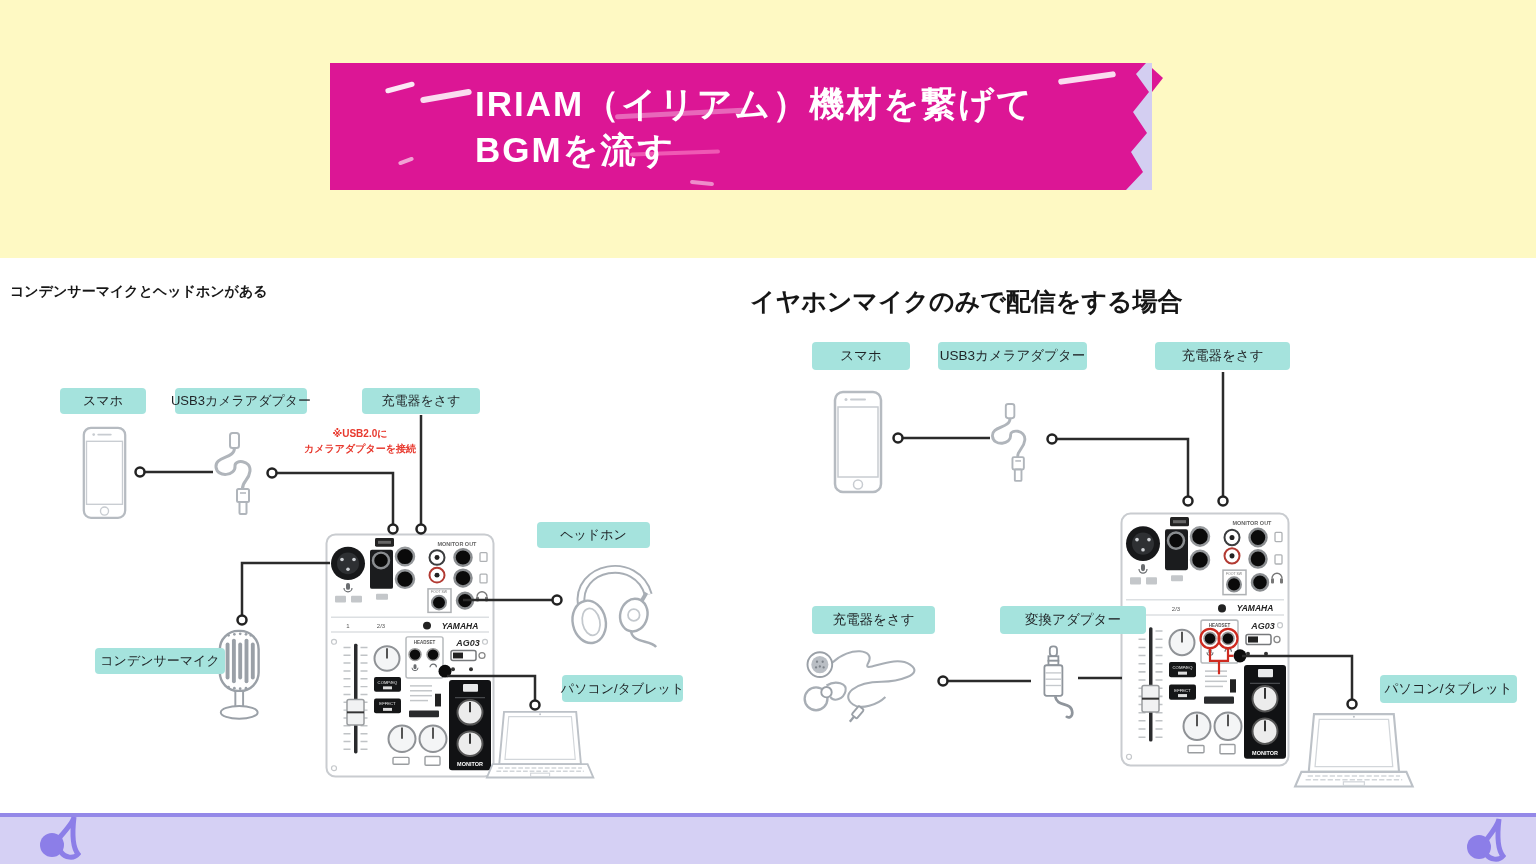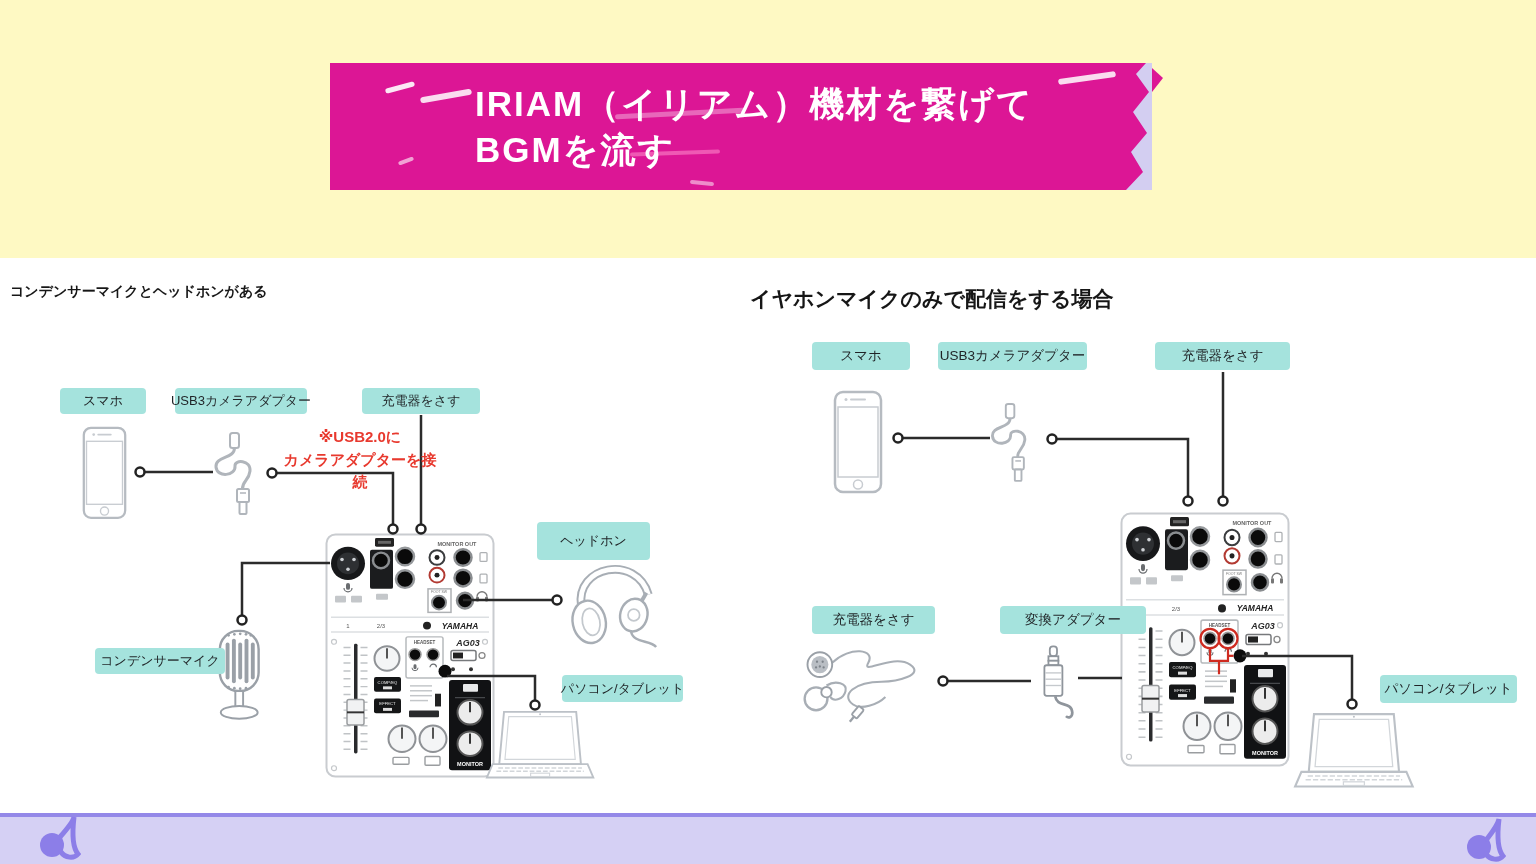--- a/index.html
+++ b/index.html
@@ -9,29 +9,29 @@
   .bottom-strip{position:absolute;left:0;top:813px;width:1536px;height:51px;background:#d5d0f4;
                 border-top:4px solid #9488e8;box-sizing:border-box;z-index:0;}
   
   .banner{position:absolute;left:330px;top:63px;width:822px;height:127px;background:#dc1695;z-index:1;}
   .banner-title{position:absolute;left:145px;top:18px;color:#ffffff;font-weight:bold;
                 font-size:35px;line-height:46px;letter-spacing:2px;white-space:nowrap;}
   .mark{position:absolute;border-radius:3px;}
   
   .heading{position:absolute;font-weight:bold;color:#161616;z-index:3;white-space:nowrap;}
   #heading-left{left:10px;top:283px;font-size:14px;}
-  #heading-right{left:750px;top:285px;font-size:21px;}
+  #heading-right{left:750px;top:285px;font-size:25px;}
   
   .tag{position:absolute;background:#a5e3dd;border-radius:4px;display:flex;align-items:center;
        justify-content:center;font-weight:normal;color:#1f2326;z-index:3;white-space:nowrap;}
   .tag.small{font-size:13px;}
   .tag.big{font-size:13.5px;}
   
   .note{position:absolute;left:278px;top:426px;width:164px;text-align:center;font-weight:bold;
-        font-size:15px;line-height:1.5;z-index:3;}
+        font-size:10px;line-height:1.5;z-index:3;}
   #overlay{position:absolute;left:0;top:0;z-index:2;pointer-events:none;}
 </style>
 </head>
 <body>
 
 <div id="stage">
 
   <div class="content-band"></div>
   <div class="bottom-strip"></div>
 
@@ -313,21 +313,21 @@
     <g>
       <circle cx="1479" cy="847" r="12" fill="#8c7ee8"></circle>
       <path d="M1487 839 C1494 830 1498 824 1499 819 C1497 836 1498 850 1503 856 C1499 861 1490 860 1486 854" fill="none" stroke="#8c7ee8" stroke-width="5" stroke-linecap="round"></path>
     </g>
   </svg>
 
   <div class="tag small" style="left:60px;top:388px;width:86px;height:26px;">スマホ</div>
   <div class="tag small" style="left:175px;top:388px;width:132px;height:26px;">USB3カメラアダプター</div>
   <div class="tag small" style="left:362px;top:388px;width:118px;height:26px;">充電器をさす</div>
   <div class="tag small" style="left:95px;top:648px;width:130px;height:26px;">コンデンサーマイク</div>
-  <div class="tag small" style="left:537px;top:522px;width:113px;height:38px;">ヘッドホン</div>
+  <div class="tag small" style="left:537px;top:522px;width:113px;height:26px;">ヘッドホン</div>
   <div class="tag small" style="left:562px;top:675px;width:121px;height:27px;">パソコン/タブレット</div>
 
   <div class="tag big" style="left:812px;top:342px;width:98px;height:28px;">スマホ</div>
   <div class="tag big" style="left:938px;top:342px;width:149px;height:28px;">USB3カメラアダプター</div>
   <div class="tag big" style="left:1155px;top:342px;width:135px;height:28px;">充電器をさす</div>
   <div class="tag big" style="left:812px;top:606px;width:123px;height:28px;">充電器をさす</div>
   <div class="tag big" style="left:1000px;top:606px;width:146px;height:28px;">変換アダプター</div>
   <div class="tag big" style="left:1380px;top:675px;width:137px;height:28px;">パソコン/タブレット</div>
 
   <div class="note" style="color:#e8392e;">

